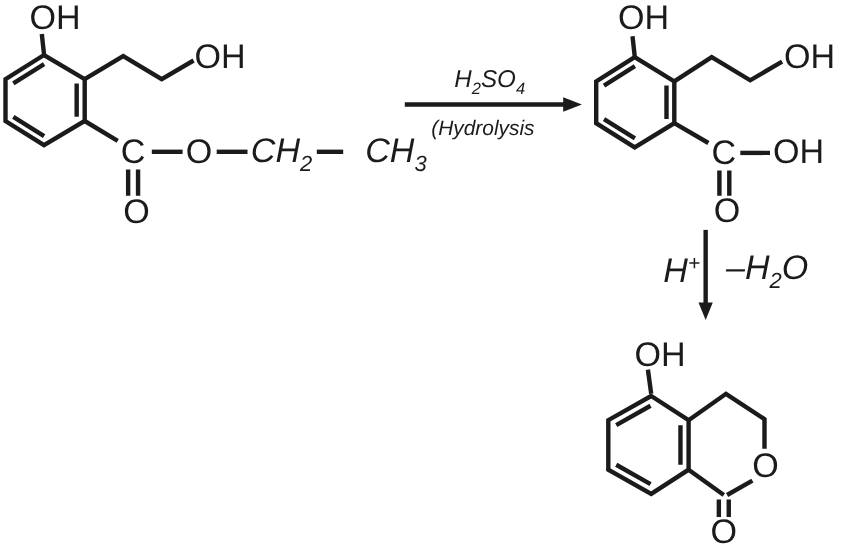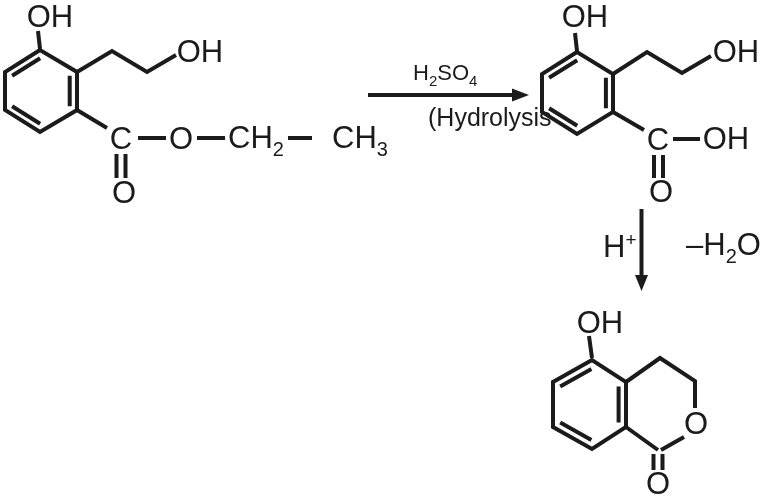--- a/index.html
+++ b/index.html
@@ -12,26 +12,26 @@
     overflow:hidden;
   }
   .stage svg{position:absolute;left:0;top:0;}
   .bond{stroke:#1b1b1b;stroke-width:4;fill:none;stroke-linejoin:miter;stroke-linecap:butt;}
   .head{fill:#1b1b1b;stroke:none;}
   .lbl{
     position:absolute;
     font-size:31px;line-height:1;white-space:nowrap;
     transform:translate(-50%,-50%);
   }
-  .anchor-left{transform:translateY(-50%);}
+  .anchor-left{transform:translateY(-50%);font-style:italic;}
   .sub{font-size:20px;line-height:1;vertical-align:-8px;}
   .sup{font-size:19px;line-height:1;vertical-align:11px;}
   .small{font-size:22px;}
   .sub-sm{font-size:15px;line-height:1;vertical-align:-6px;}
-  .caption{font-size:25px;margin-left:36px;}
+  .caption{font-size:19px;}
 </style>
 </head>
 <body>
 
 <div class="stage">
 
   <svg width="767" height="496" viewBox="0 0 767 496">
 
     <g>
       <path class="bond" d="M38 31 L40 49"></path>
@@ -87,19 +87,19 @@
   <div class="lbl anchor-left small" style="left:413px;top:75px"><span>H</span><span class="sub-sm">2</span><span>SO</span><span class="sub-sm">4</span></div>
   <div class="lbl anchor-left caption" style="left:392px;top:117px"><span>(Hydrolysis</span></div>
 
   <div class="lbl" style="left:585px;top:16px"><span>OH</span></div>
   <div class="lbl" style="left:736px;top:51px"><span>OH</span></div>
   <div class="lbl" style="left:658px;top:139px"><span>C</span></div>
   <div class="lbl" style="left:726px;top:138px"><span>OH</span></div>
   <div class="lbl" style="left:661px;top:191px"><span>O</span></div>
 
   <div class="lbl anchor-left" style="left:603px;top:246px"><span>H</span><span class="sup">+</span></div>
-  <div class="lbl anchor-left" style="left:686px;top:247px"><span>–H</span><span class="sub">2</span><span>O</span></div>
+  <div class="lbl anchor-left" style="left:660px;top:247px"><span>–H</span><span class="sub">2</span><span>O</span></div>
 
   <div class="lbl" style="left:600px;top:322px"><span>OH</span></div>
   <div class="lbl" style="left:696px;top:423px"><span>O</span></div>
   <div class="lbl" style="left:658px;top:483px"><span>O</span></div>
 
 </div>
 
 </body></html>

